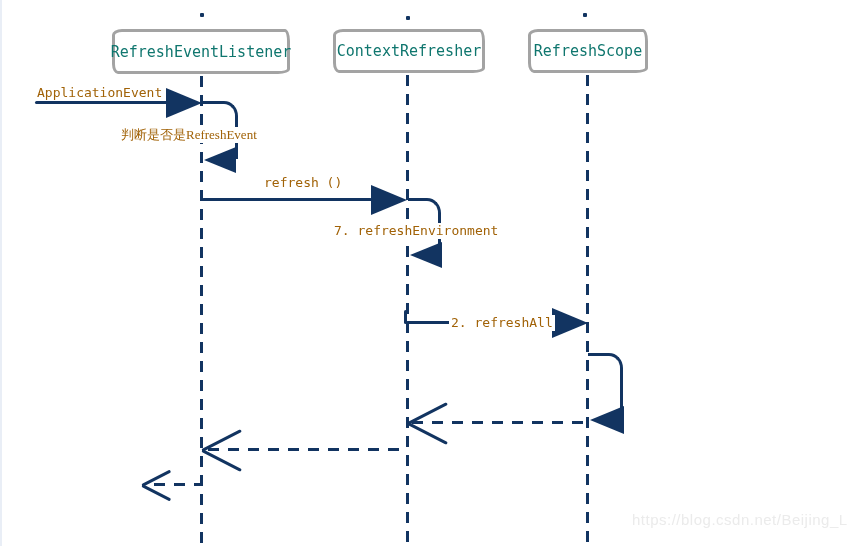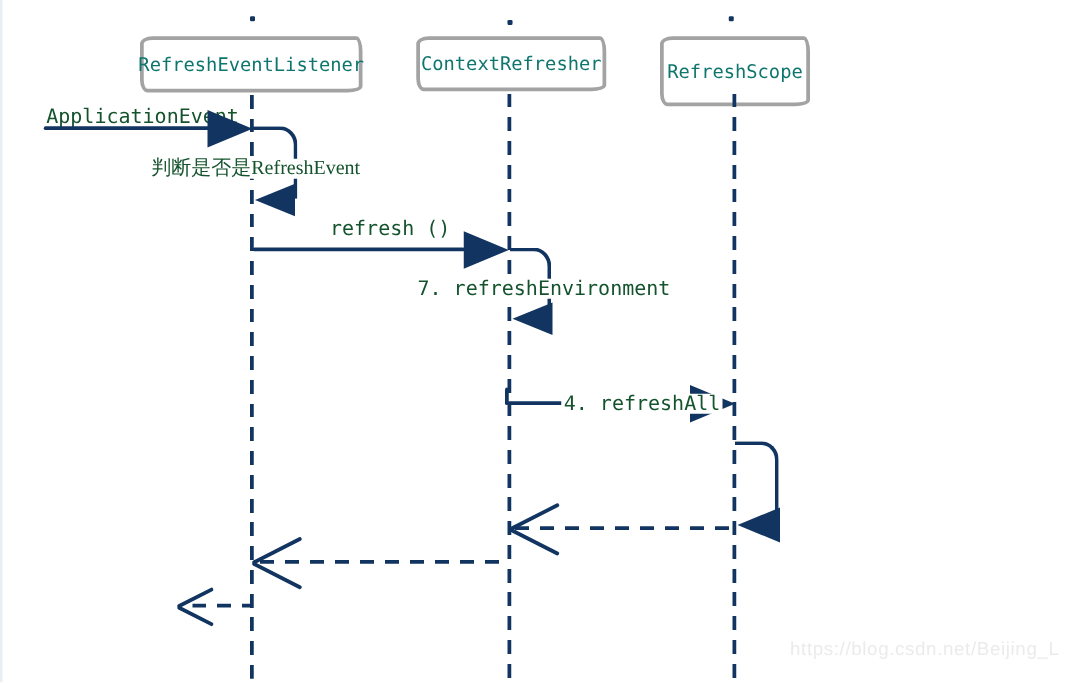--- a/index.html
+++ b/index.html
@@ -37,21 +37,21 @@
     position:absolute;height:3px;
     background:repeating-linear-gradient(90deg,#123461 0 11px,transparent 11px 20px);
   }
   
   .chev{position:absolute;width:0;height:0;}
   .chev i{position:absolute;left:0;top:-1.5px;height:3px;background:#123461;transform-origin:left center;display:block;border-radius:2px;}
   .chev i.up{transform:rotate(-27deg);}
   .chev i.dn{transform:rotate(27deg);}
   
   .lbl{
-    position:absolute;color:#14532d;font-size:16px;line-height:16px;white-space:nowrap;
+    position:absolute;color:#a16207;font-size:13px;line-height:16px;white-space:nowrap;
     background:#fff;padding:0 2px;
   }
   .watermark{
     position:absolute;color:#ebebeb;font-size:15px;letter-spacing:0.5px;
     font-family:"Liberation Sans","DejaVu Sans",sans-serif;white-space:nowrap;
   }
   .tick-v{position:absolute;width:3px;background:#123461;border-radius:2px;}
 </style>
 </head>
 <body>
@@ -63,21 +63,21 @@
   <div class="dot" style="left:200px;top:13px;"></div>
   <div class="dot" style="left:406px;top:16px;"></div>
   <div class="dot" style="left:583px;top:13px;"></div>
 
   <div class="actor-box" style="left:112px;top:29px;width:178px;height:45px;">
     <span>RefreshEventListener</span>
   </div>
   <div class="actor-box" style="left:333px;top:29px;width:152px;height:44px;">
     <span>ContextRefresher</span>
   </div>
-  <div class="actor-box" style="left:528px;top:29px;width:120px;height:56px;">
+  <div class="actor-box" style="left:528px;top:29px;width:120px;height:44px;">
     <span>RefreshScope</span>
   </div>
 
   <div class="lifeline" style="left:200px;top:76px;height:467px;"></div>
   <div class="lifeline" style="left:406px;top:75px;height:468px;"></div>
   <div class="lifeline" style="left:586px;top:75px;height:468px;"></div>
 
   <div class="lbl" style="left:35px;top:85px;">ApplicationEvent</div>
   <div class="line-h" style="left:35px;top:101px;width:133px;"></div>
   <div class="arr-r" style="left:166px;top:88px;"></div>
@@ -90,21 +90,21 @@
   <div class="line-h" style="left:202px;top:198px;width:170px;"></div>
   <div class="arr-r" style="left:371px;top:185px;"></div>
 
   <div class="hook" style="left:408px;top:198px;width:33px;height:59px;"></div>
   <div class="arr-l" style="left:410px;top:242px;"></div>
   <div class="lbl" style="left:332px;top:223px;">7. refreshEnvironment</div>
 
   <div class="tick-v" style="left:404px;top:310px;height:14px;"></div>
   <div class="line-h" style="left:406px;top:321px;width:150px;"></div>
   <div class="arr-r" style="left:552px;top:308px;"></div>
-  <div class="lbl" style="left:449px;top:315px;">4. refreshAll</div>
+  <div class="lbl" style="left:449px;top:315px;">2. refreshAll</div>
 
   <div class="hook" style="left:588px;top:353px;width:35px;height:65px;"></div>
   <div class="arr-l" style="left:590px;top:406px;border-top-width:14px;border-bottom-width:14px;border-right-width:34px;"></div>
 
   <div class="dashed-h" style="left:412px;top:421px;width:176px;"></div>
   <div class="chev" style="left:408px;top:423px;">
     <i class="up" style="width:44px;"></i>
       <i class="dn" style="width:44px;"></i>
   </div>
 

